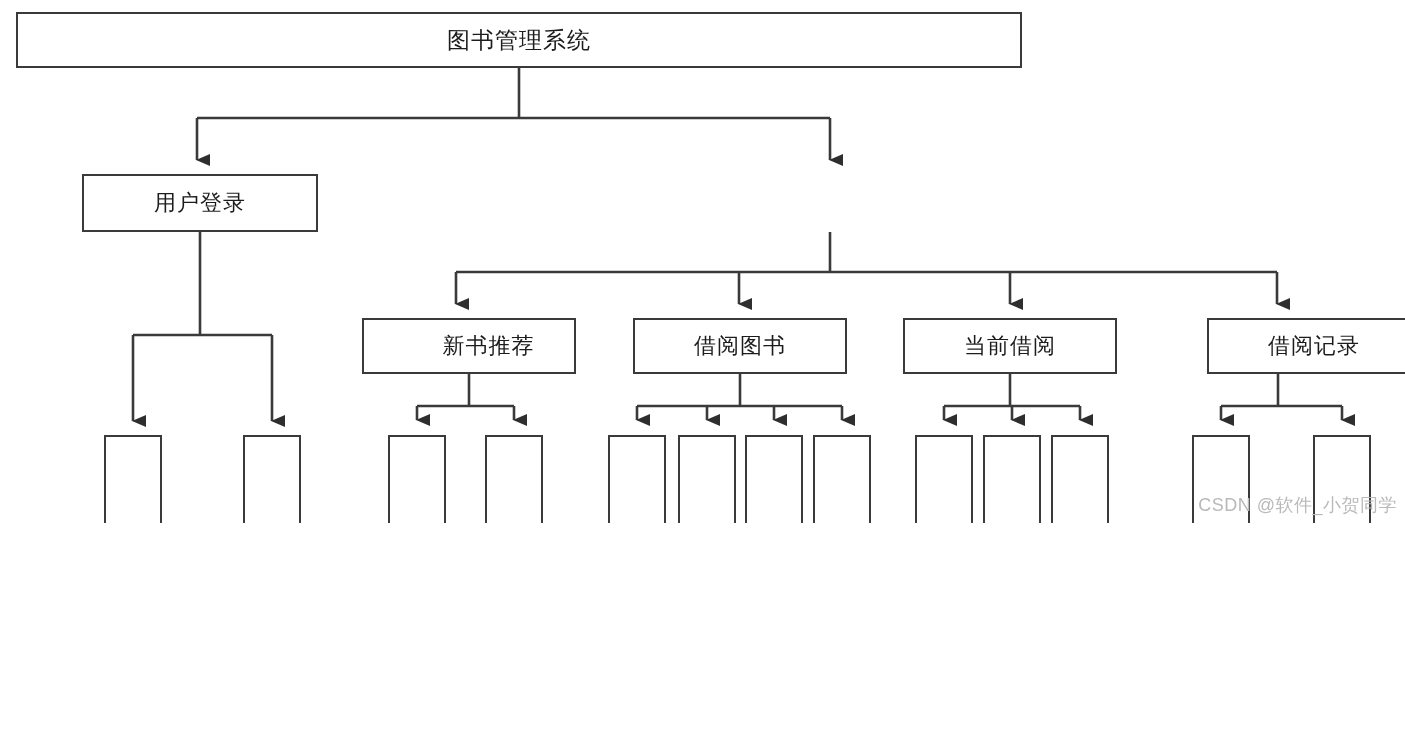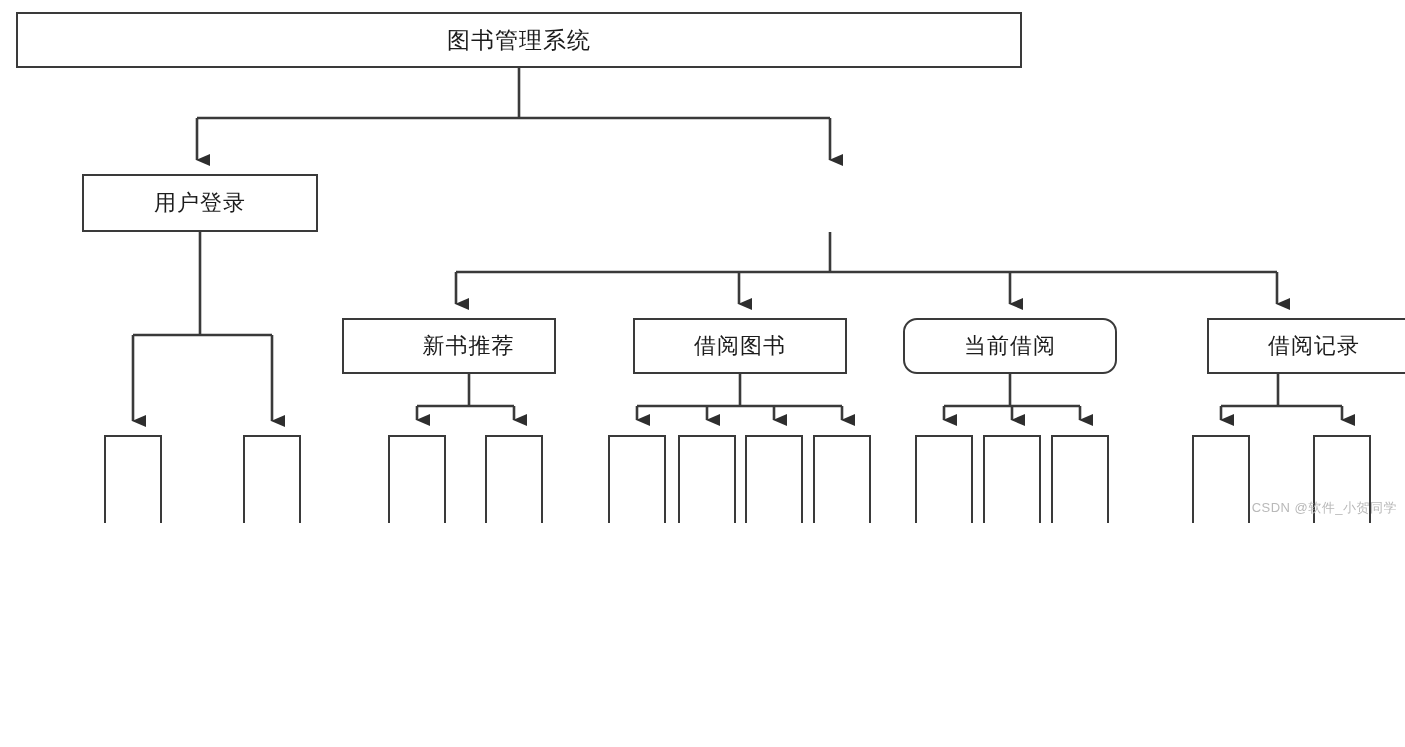--- a/index.html
+++ b/index.html
@@ -52,21 +52,21 @@
     text-orientation: upright;
     white-space: nowrap;
   }
   .node.root {
     font-size: 23px;
   }
   #watermark {
     position: absolute;
     right: 8px;
     bottom: 6px;
-    font-size: 13px;
+    font-size: 18px;
     color: #b9b9b9;
     letter-spacing: 0.5px;
     white-space: nowrap;
   }
 </style>
 </head>
 <body>
 
 <div id="canvas">
 
@@ -118,23 +118,23 @@
       <path d="M 1221 406 L 1342 406"></path>
       <path d="M 1221 406 L 1221 420" marker-end="url(#arrow)"></path>
       <path d="M 1342 406 L 1342 420" marker-end="url(#arrow)"></path>
     </g>
   </svg>
 
   <div class="node h root" style="left:16px; top:12px; width:1006px; height:56px;">图书管理系统</div>
 
   <div class="node h" style="left:82px; top:174px; width:236px; height:58px;">用户登录</div>
 
-  <div class="node h" style="left:342px; top:318px; width:214px; height:56px;padding-left:39px;">新书推荐</div>
+  <div class="node h" style="left:362px; top:318px; width:214px; height:56px;padding-left:39px;">新书推荐</div>
   <div class="node h" style="left:633px; top:318px; width:214px; height:56px;">借阅图书</div>
-  <div class="node h" style="left:903px; top:318px; width:214px; height:56px;border-radius:14px;">当前借阅</div>
+  <div class="node h" style="left:903px; top:318px; width:214px; height:56px;">当前借阅</div>
   <div class="node h" style="left:1171px; top:318px; width:214px; height:56px;margin-left:36px;">借阅记录</div>
 
   <div class="node v" style="left:104px; top:435px; width:58px; height:302px;">
     <span class="vtext">用户登录</span>
   </div>
   <div class="node v" style="left:243px; top:435px; width:58px; height:302px;">
     <span class="vtext">注销登录</span>
   </div>
   <div class="node v" style="left:388px; top:435px; width:58px; height:302px;">
     <span class="vtext">查询图书</span>

